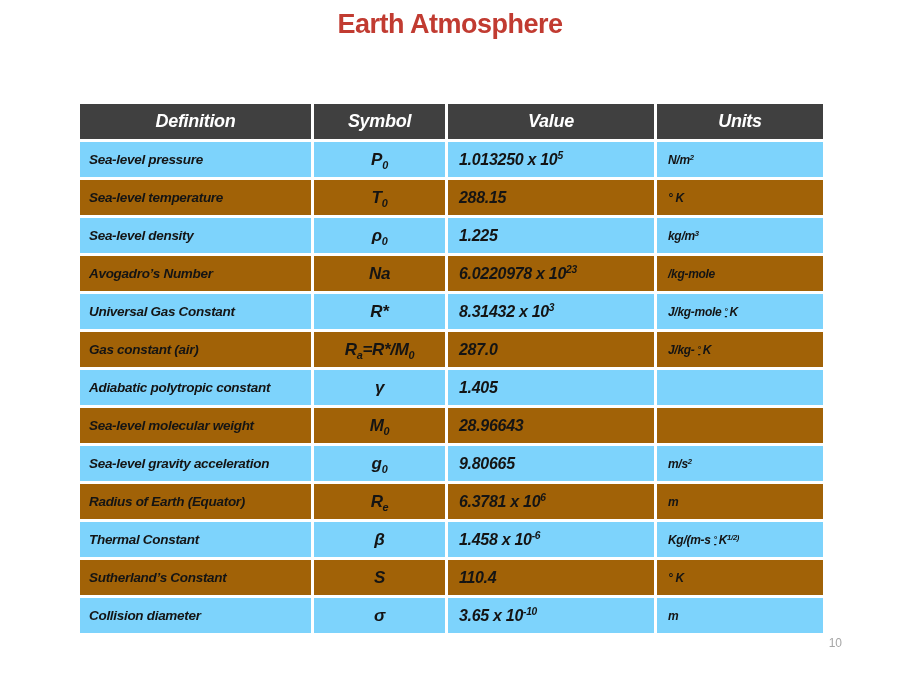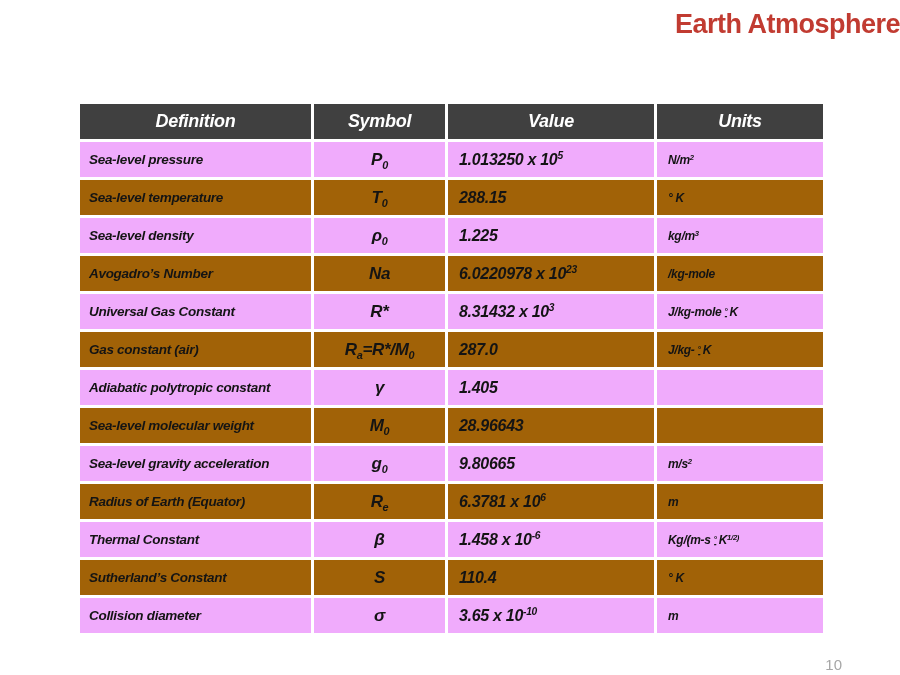--- a/index.html
+++ b/index.html
@@ -10,21 +10,21 @@
     overflow: hidden;
   }
   .slide {
     position: relative;
     width: 900px; height: 675px;
     background: #ffffff;
   }
   .slide-title {
     position: absolute;
     top: 9px; left: 0; width: 100%;
-    text-align: right;
+    text-align: center;
     font-size: 27px;
     font-weight: bold;
     letter-spacing: -0.5px;
     color: #c13b31;
   }
   table.constants {
     position: absolute;
     left: 77px; top: 101px;
     border-collapse: separate;
     border-spacing: 3px;
@@ -46,21 +46,21 @@
   }
   td {
     height: 33px;
     font-style: italic;
     font-weight: bold;
     color: #141414;
     letter-spacing: -0.3px;
     white-space: nowrap;
     vertical-align: middle;
   }
-  tr.odd  td { background: #f0abfc; }
+  tr.odd  td { background: #7dd3fc; }
   tr.even td { background: #a16207; }
   td.def  { font-size: 13.5px; padding-left: 9px; }
   td.sym  { font-size: 17px; text-align: center; }
   td.val  { font-size: 16px; padding-left: 11px; }
   td.unit { font-size: 12px; padding-left: 11px; }
   td sub, td sup { font-size: 64%; line-height: 0; }
   td sub { vertical-align: -0.35em; }
   td sup { vertical-align: 0.55em; }
   .degdash {
     display: inline-flex;
@@ -76,22 +76,22 @@
     position: absolute;
     left: 120px; top: 677px;
     font-size: 19px;
     font-weight: bold;
     letter-spacing: -0.4px;
     color: #000000;
     text-decoration: underline;
   }
   .page-number {
     position: absolute;
-    right: 58px; top: 656px;
-    font-size: 15px;
+    right: 58px; top: 636px;
+    font-size: 12px;
     color: #a6a6a6;
   }
 </style>
 </head>
 <body>
 
 <div class="slide">
 
   <div class="slide-title">Earth Atmosphere</div>
 

